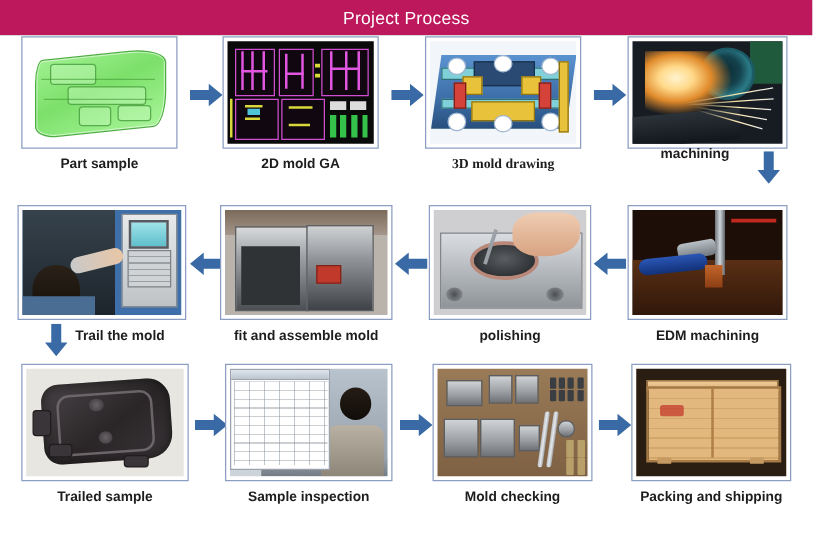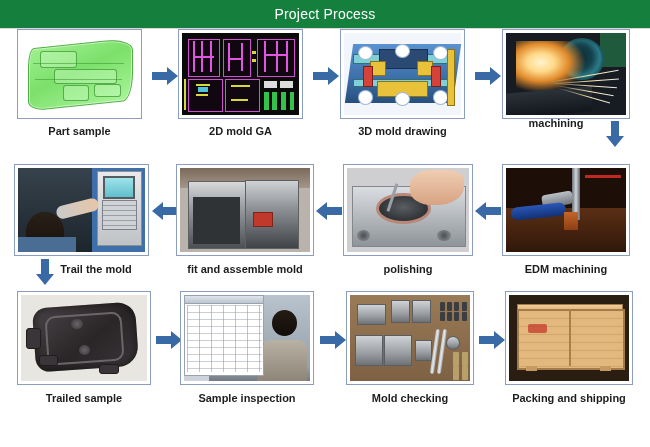--- a/index.html
+++ b/index.html
@@ -15,21 +15,21 @@
     position: relative;
   }
 
   
   .header-bar {
     position: absolute;
     left: 0;
     top: 0;
     width: 650px;
     height: 28px;
-    background: #15803d;
+    background: #be185d;
     box-shadow: 0 1px 0 #d9d9d9;
   }
   .header-title {
     position: absolute;
     left: 0;
     top: 0;
     width: 650px;
     height: 28px;
     line-height: 28px;
     text-align: center;
@@ -517,21 +517,21 @@
           <div class="redbox" style="left:74%;top:40%;width:7%;height:24%;"></div>
           <div class="dot" style="left:12%;top:16%;width:11%;height:15%;"></div>
           <div class="dot" style="left:44%;top:14%;width:11%;height:14%;"></div>
           <div class="dot" style="left:76%;top:16%;width:11%;height:15%;"></div>
           <div class="dot" style="left:12%;top:70%;width:11%;height:15%;"></div>
           <div class="dot" style="left:44%;top:72%;width:11%;height:14%;"></div>
           <div class="dot" style="left:76%;top:70%;width:11%;height:15%;"></div>
           <div class="yelbox" style="left:88%;top:20%;width:5%;height:66%;"></div>
         </div>
       </div>
-      <div class="caption" style="top:96px;width:125px;">3D mold drawing</div>
+      <div class="caption" style="top:96px;width:125px;font-family:Liberation Serif, serif;">3D mold drawing</div>
     </div>
 
     <div class="arrow" style="left:475px;top:38px;">
       <svg width="26" height="18" viewBox="0 0 26 18">
         <polygon points="0,5 15,5 15,0 26,9 15,18 15,13 0,13" fill="#3a6aa6"></polygon>
       </svg>
     </div>
 
     <div class="cell" style="left:502px;width:128px;">
       <div class="frame" style="width:128px;height:90px;">

